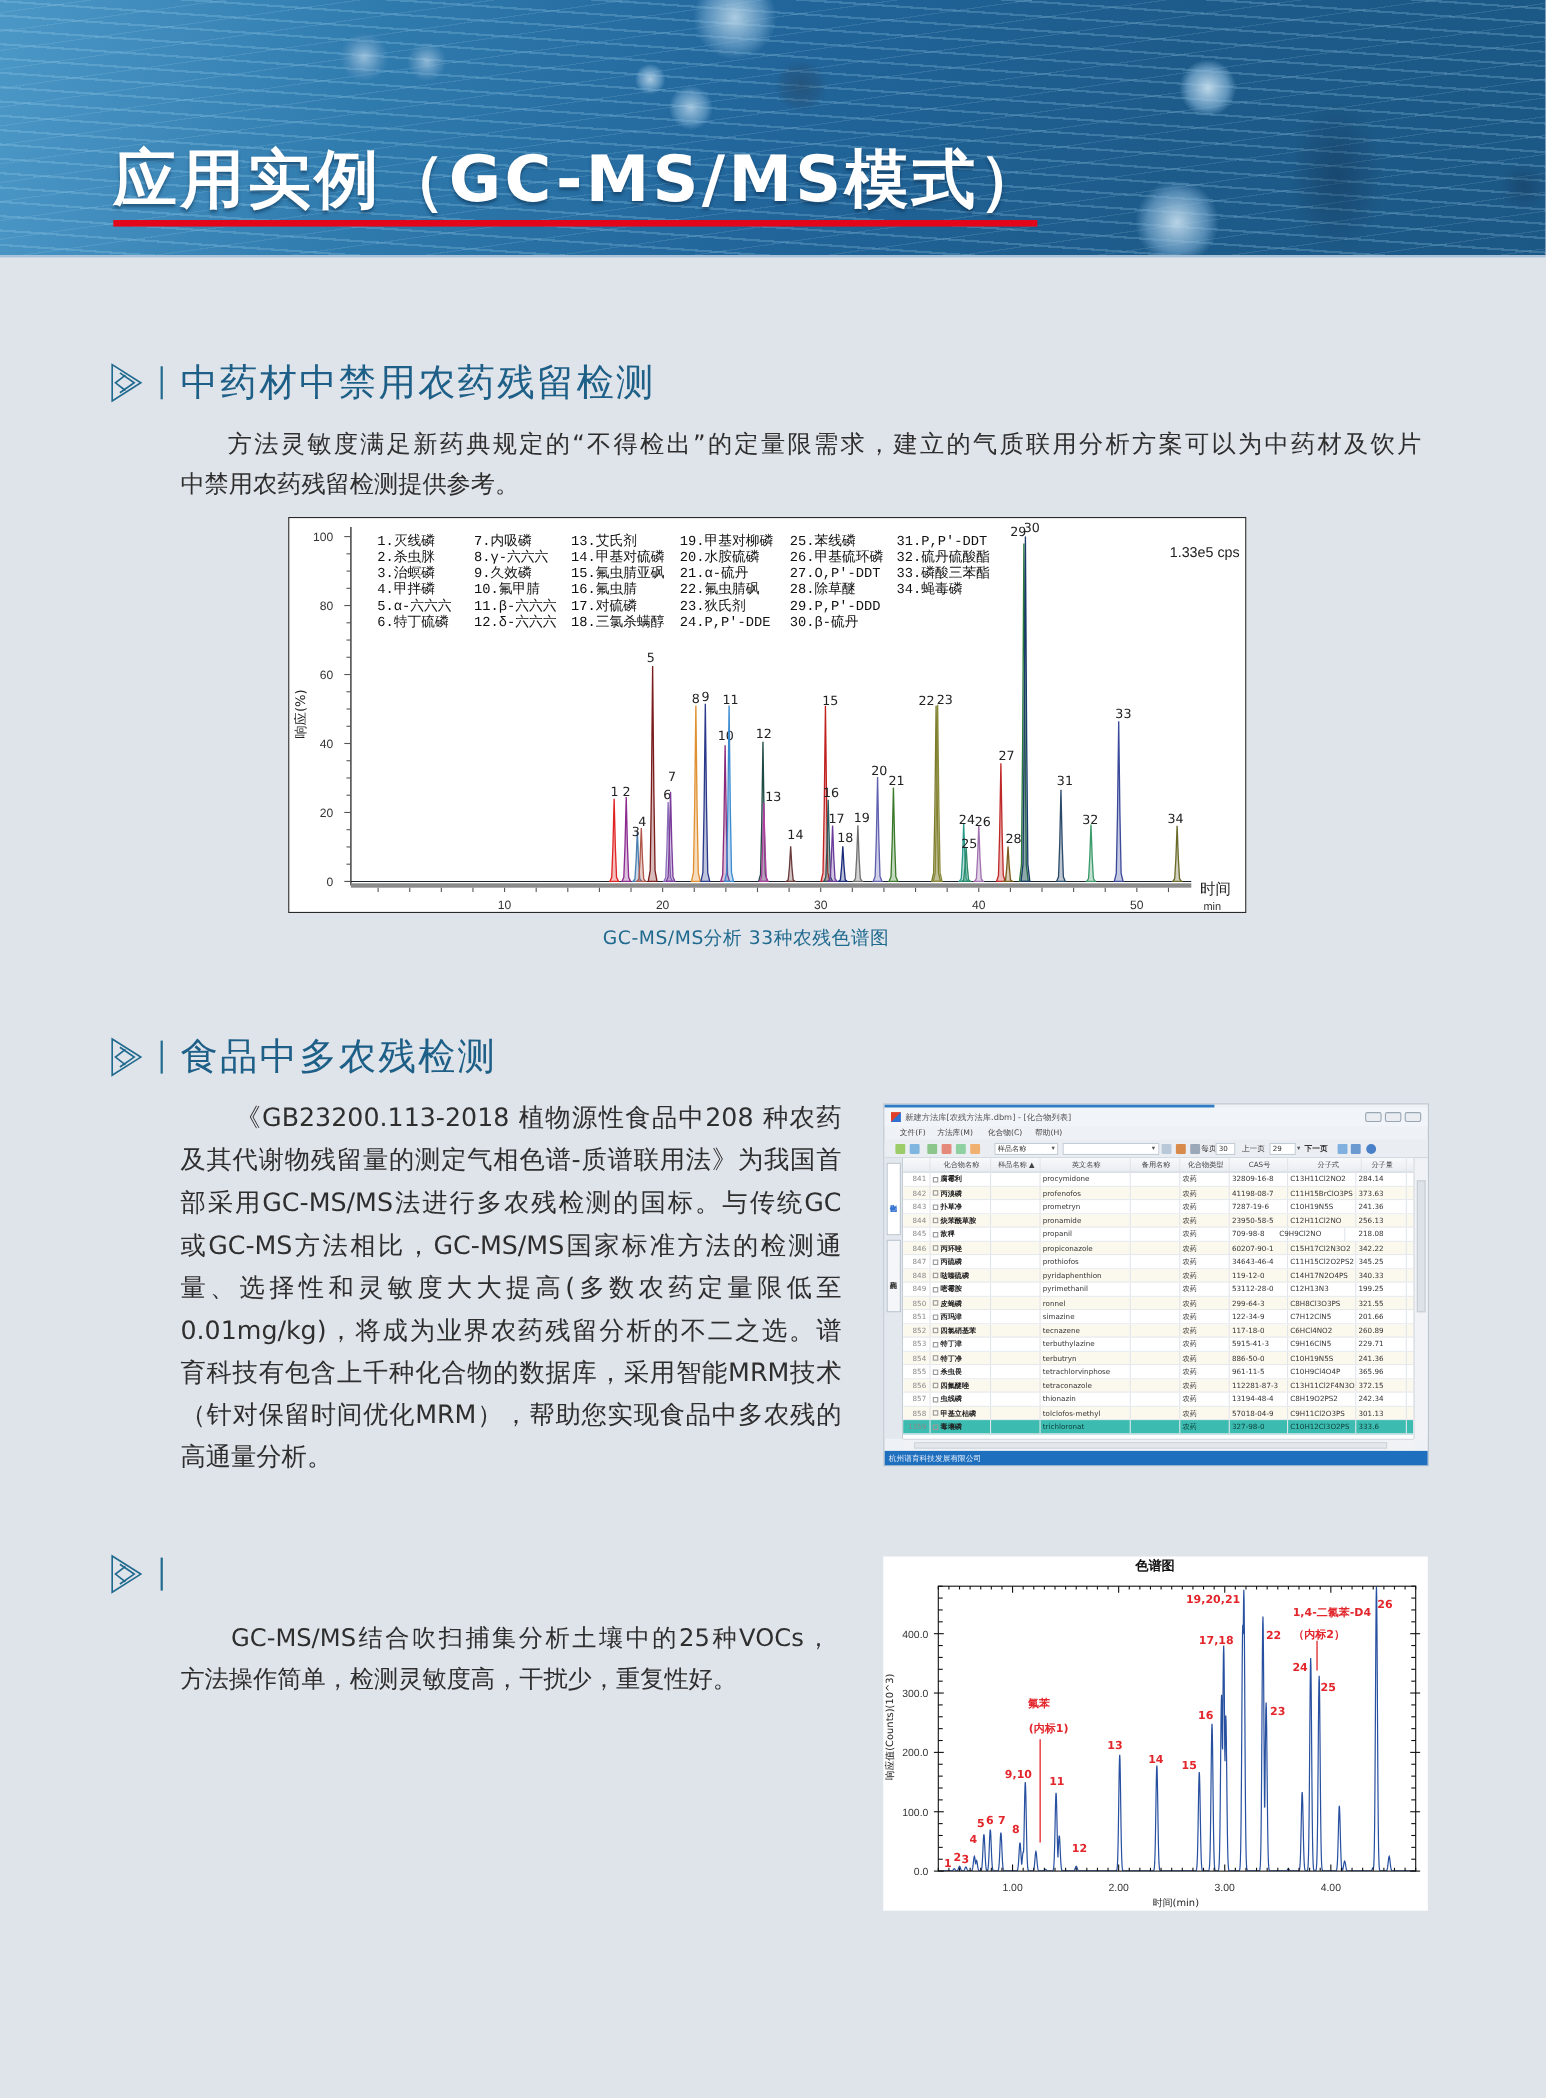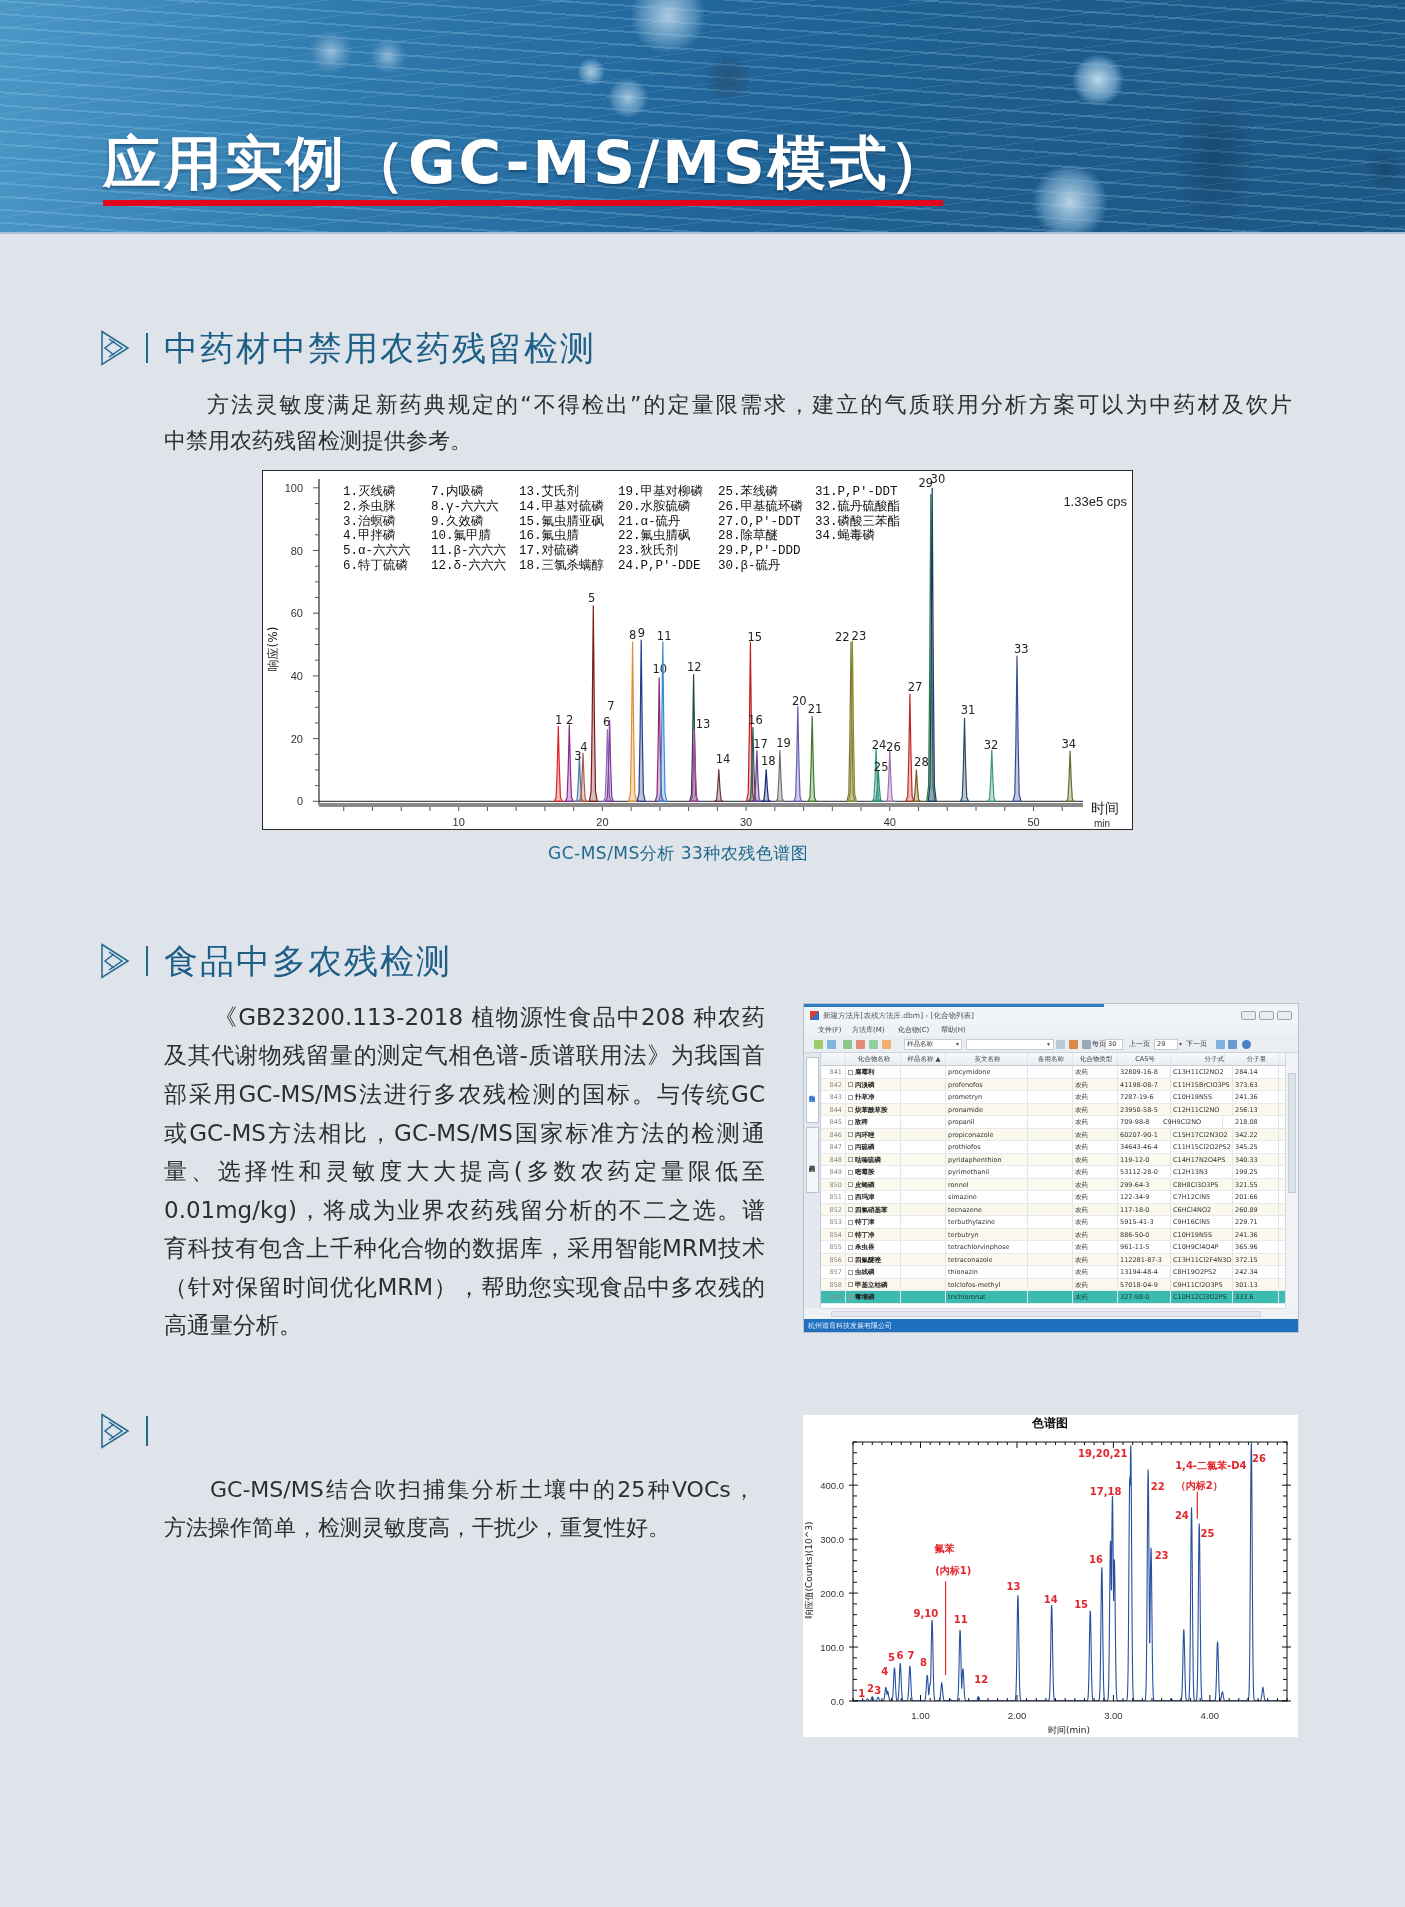--- a/index.html
+++ b/index.html
@@ -330,39 +330,39 @@
     <span class="tb-box" style="left:162px;width:88px;"></span>
     <span class="tb-arrow" style="left:243px;">▾</span>
     <span class="tb-ico" style="left:252px;background:#b8c8d8;"></span>
     <span class="tb-ico" style="left:265px;background:#d88a4a;"></span>
     <span class="tb-ico" style="left:278px;background:#9aa8b8;"></span>
     <span class="tb-label" style="left:288px;">每页</span>
     <span class="tb-box" style="left:301px;width:18px;">30</span>
     <span class="tb-label" style="left:325px;">上一页</span>
     <span class="tb-box" style="left:350px;width:24px;">29</span>
     <span class="tb-arrow" style="left:375px;">▾</span>
-    <span class="tb-label" style="left:382px;">下一页</span>
+    <span class="tb-label" style="left:382px;font-weight:bold;">下一页</span>
     <span class="tb-ico" style="left:412px;background:#7fb0e0;"></span>
     <span class="tb-ico" style="left:424px;background:#6a9ad0;"></span>
     <span class="tb-ico" style="left:438px;background:#4a80c8;border-radius:50%;"></span>
   </div>
   <div class="sw-sidetabs">
     <div class="side-tab active" style="top:4px;height:66px;">化合物列表</div>
     <div class="side-tab" style="top:74px;height:66px;">样品列表</div>
   </div>
   <div class="sw-grid" id="sw-grid">
     <div class="g-head" id="sw-grid-head">
         <div class="g-cell" style="left: 0px; width: 25px;"></div>
         <div class="g-cell" style="left: 25px; width: 55px;">化合物名称</div>
         <div class="g-cell" style="left: 80px; width: 45px;">样品名称 ▲</div>
         <div class="g-cell" style="left: 125px; width: 82px;">英文名称</div>
         <div class="g-cell" style="left: 207px; width: 45px;">备用名称</div>
         <div class="g-cell" style="left: 252px; width: 45px;">化合物类型</div>
         <div class="g-cell" style="left: 297px; width: 53px;">CAS号</div>
-        <div class="g-cell" style="left: 342px; width: 62px; text-align: right;">分子式</div>
+        <div class="g-cell" style="left: 355px; width: 62px;">分子式</div>
         <div class="g-cell" style="left: 412px; width: 46px;">分子量</div>
       </div>
   <div class="g-row" style="top: 13px;">
         <div class="g-cell num" style="left: 0px; width: 25px;">841</div>
         <div class="g-cell name" style="left: 25px; width: 55px;"><span class="exp-ico"></span>腐霉利</div>
         <div class="g-cell" style="left: 80px; width: 45px;"></div>
         <div class="g-cell" style="left: 125px; width: 82px;">procymidone</div>
         <div class="g-cell" style="left: 207px; width: 45px;"></div>
         <div class="g-cell" style="left: 252px; width: 45px;">农药</div>
         <div class="g-cell" style="left: 297px; width: 53px;">32809-16-8</div>

